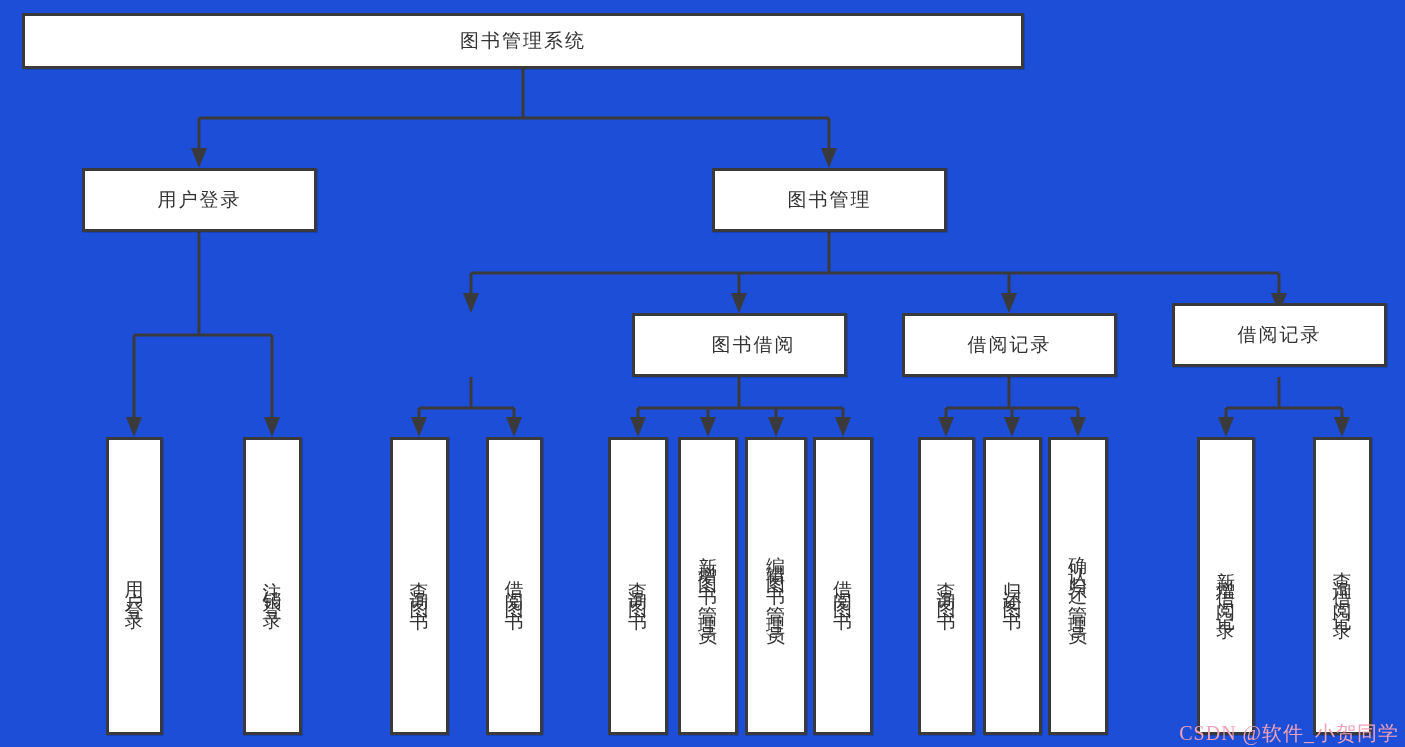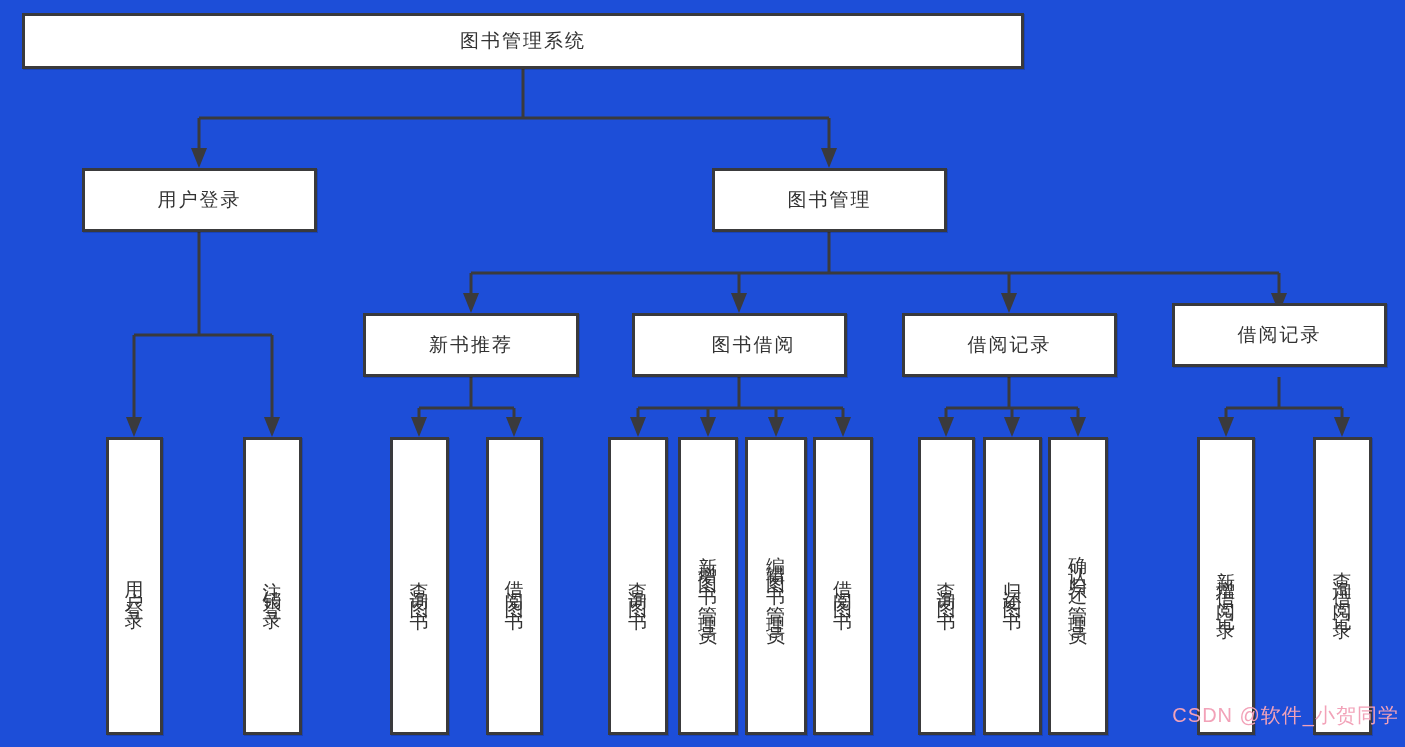--- a/index.html
+++ b/index.html
@@ -37,25 +37,26 @@
   .node.v {
     writing-mode: vertical-lr;
     text-orientation: mixed;
     font-size: 19px;
     letter-spacing: 10px;
     line-height: 1;
   }
   .watermark {
     position: absolute;
     right: 6px;
-    bottom: 18px;
+    bottom: 0;
     font-size: 20px;
     letter-spacing: 1px;
     z-index: 3;
     white-space: nowrap;
+    font-family: Liberation Serif, serif;
   }
 </style>
 </head>
 <body>
 
 <div class="canvas">
 
   <svg class="wires" viewBox="0 0 1405 747" xmlns="http://www.w3.org/2000/svg">
     <g stroke="#3a3a3c" stroke-width="3" fill="none">
       <path d="M523,69 V118 M199,118 H829 M199,118 V150 M829,118 V150"></path>
@@ -87,21 +88,20 @@
       <polygon points="1218,417 1234,417 1226,437"></polygon>
       <polygon points="1334,417 1350,417 1342,437"></polygon>
     </g>
   </svg>
 
   <div class="node h" style="left:22px; top:13px; width:1002px; height:56px;">图书管理系统</div>
 
   <div class="node h" style="left:82px; top:168px; width:235px; height:64px;">用户登录</div>
   <div class="node h" style="left:712px; top:168px; width:235px; height:64px;">图书管理</div>
 
-  <div class="node h" style="left:363px; top:313px; width:216px; height:64px;">新书推荐</div>
   <div class="node h" style="left:632px; top:313px; width:215px; height:64px;padding-left:28px;">图书借阅</div>
   <div class="node h" style="left:902px; top:313px; width:215px; height:64px;">借阅记录</div>
   <div class="node h" style="left:1172px; top:303px; width:215px; height:64px;">借阅记录</div>
 
   <div class="node v" style="left:106px; top:437px; width:57px; height:298px;">用户登录</div>
   <div class="node v" style="left:243px; top:437px; width:59px; height:298px;">注销登录</div>
 
   <div class="node v" style="left:390px; top:437px; width:59px; height:298px;">查询图书</div>
   <div class="node v" style="left:486px; top:437px; width:57px; height:298px;">借阅图书</div>
 

